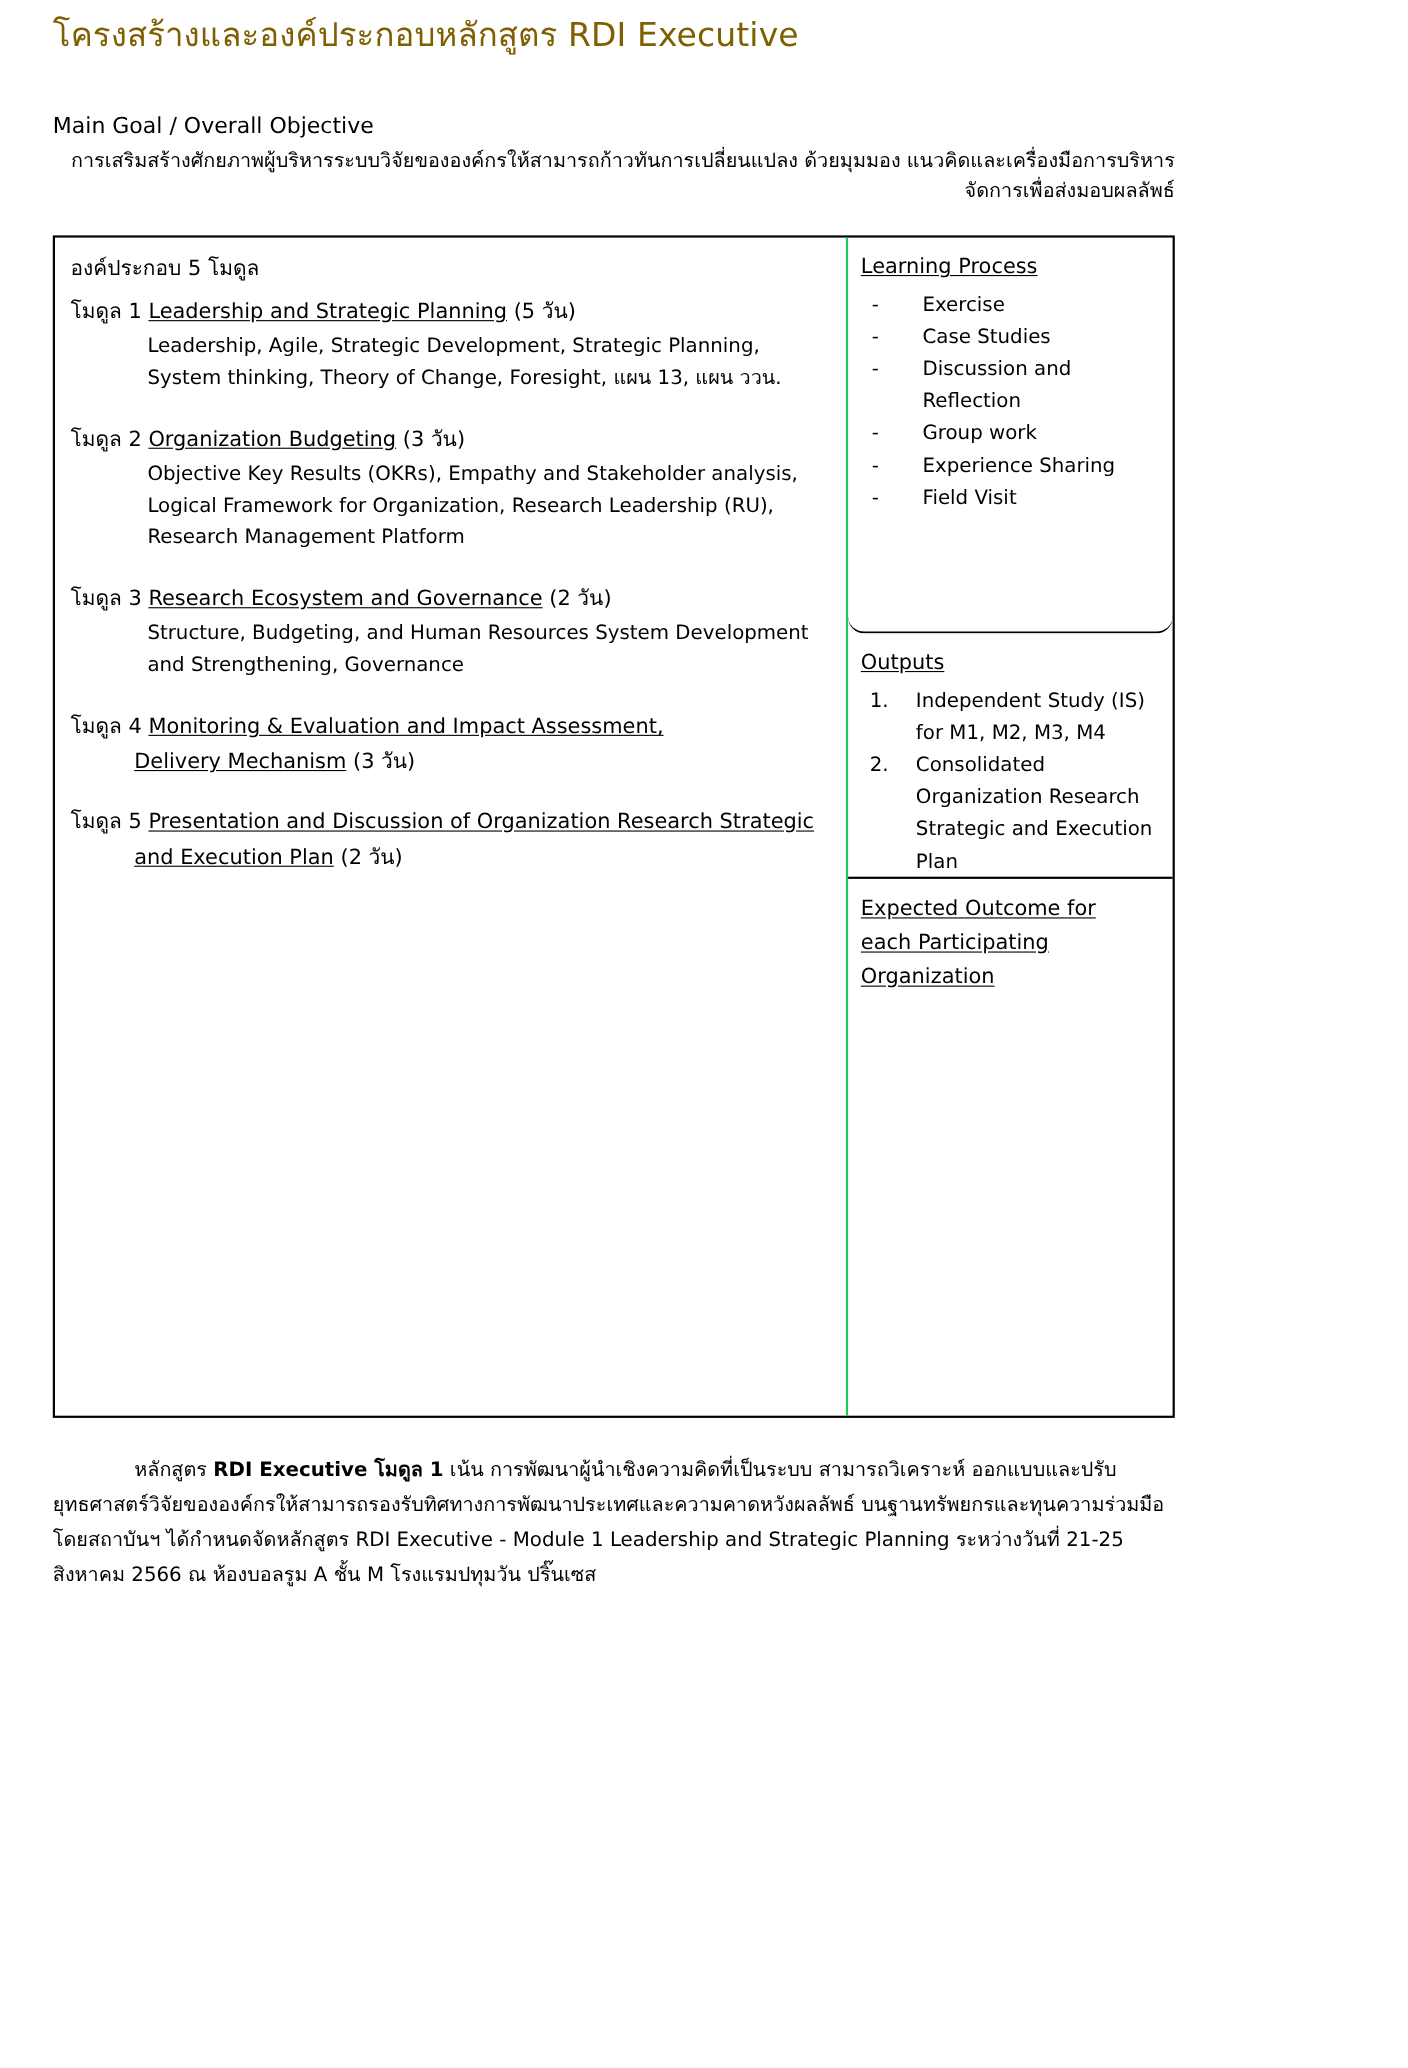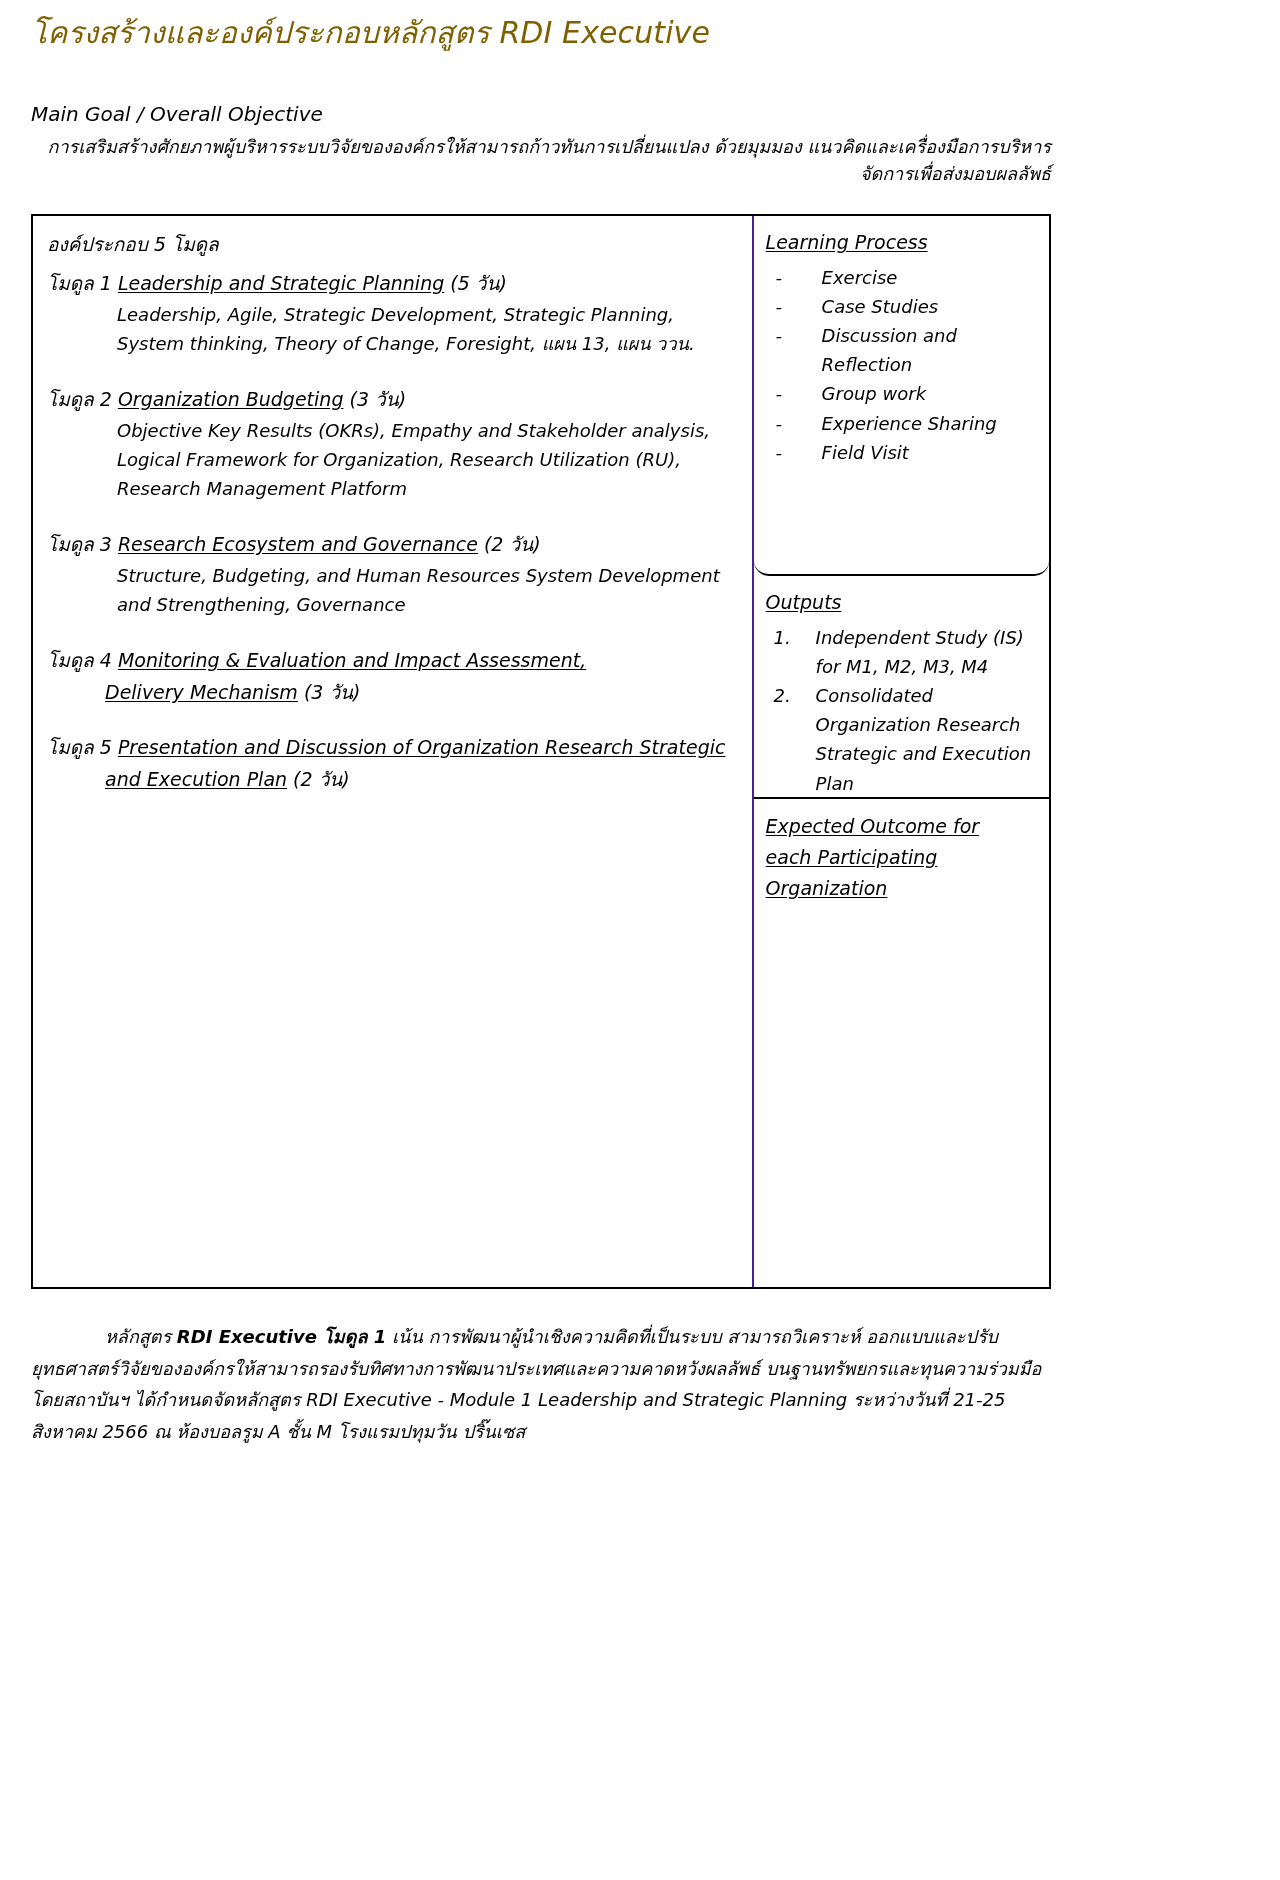--- a/index.html
+++ b/index.html
@@ -11,22 +11,21 @@
   body {
     width: 1280px;
     height: 1880px;
     font-family: "DejaVu Sans", "Liberation Sans", sans-serif;
     color: #000000;
     position: relative;
     overflow: hidden;
   }
 
   .page {
-    padding: 0 31px;
-    font-style: italic;
+    padding: 0 48px;
   }
 
   
   .doc-title {
     color: #7f6000;
     font-size: 30px;
     line-height: 1.25;
     font-weight: 400;
     margin: 14px 0 0 0;
     letter-spacing: 0.1px;
@@ -52,21 +51,21 @@
   
   .main-table {
     margin-top: 26px;
     border: 2px solid #000;
     display: flex;
     width: 1020px;
     min-height: 1075px;
   }
   .col-left {
     width: 722px;
-    border-right: 2px solid #4c1d95;
+    border-right: 2px solid #22c55e;
     padding: 14px 16px 10px 14px;
   }
   .col-right {
     width: 296px;
     display: flex;
     flex-direction: column;
   }
 
   .cell-learning {
     border-bottom: 2px solid #000;
@@ -212,21 +211,21 @@
         <div class="module-body">
           <span class="line">Leadership, Agile, Strategic Development, Strategic Planning,</span>
           <span class="line">System thinking, Theory of Change, Foresight, แผน 13, แผน ววน.</span>
         </div>
       </div>
 
       <div class="module">
         <div class="module-title"><span>โมดูล 2 </span><span class="u">Organization Budgeting</span><span> (3 วัน)</span></div>
         <div class="module-body">
           <span class="line">Objective Key Results (OKRs), Empathy and Stakeholder analysis,</span>
-          <span class="line">Logical Framework for Organization, Research Utilization (RU),</span>
+          <span class="line">Logical Framework for Organization, Research Leadership (RU),</span>
           <span class="line">Research Management Platform</span>
         </div>
       </div>
 
       <div class="module">
         <div class="module-title"><span>โมดูล 3 </span><span class="u">Research Ecosystem and Governance</span><span> (2 วัน)</span></div>
         <div class="module-body">
           <span class="line">Structure, Budgeting, and Human Resources System Development</span>
           <span class="line">and Strengthening, Governance</span>
         </div>

